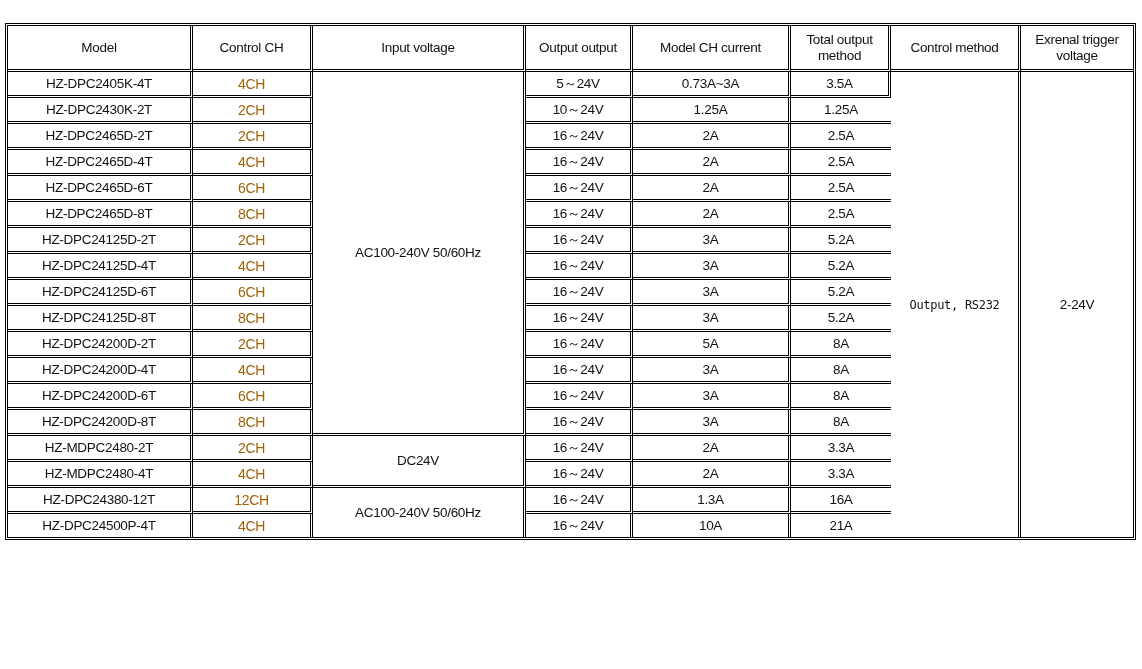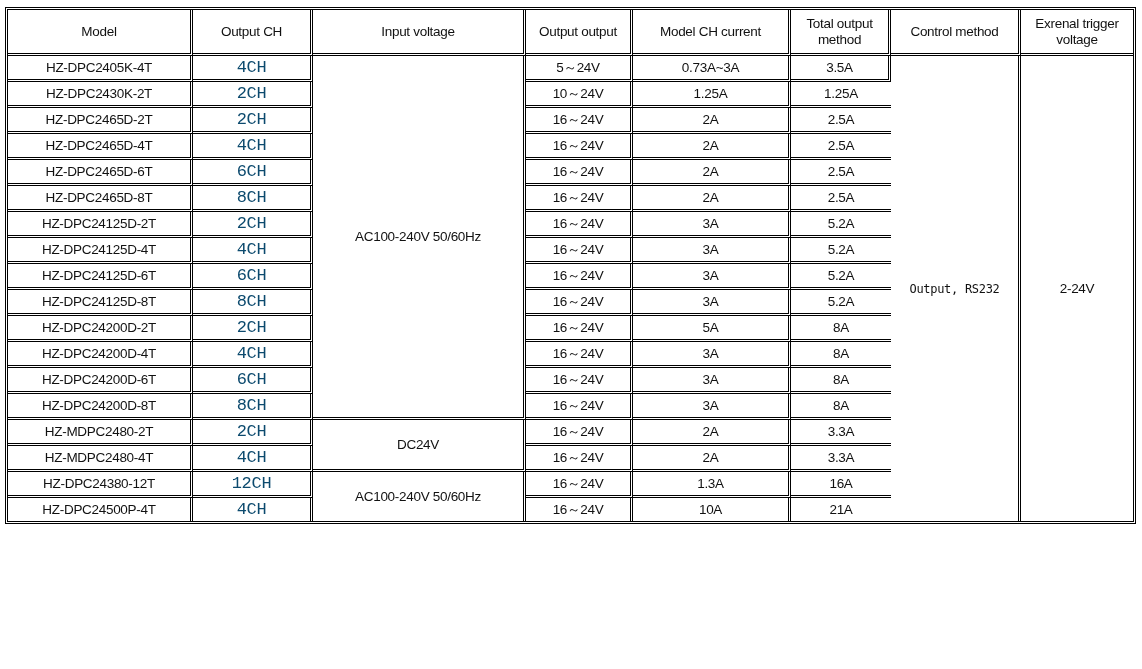--- a/index.html
+++ b/index.html
@@ -1,17 +1,17 @@
 <!DOCTYPE html>
 <html><head>
 <meta charset="utf-8">
 <style>
   html, body { margin:0; padding:0; background:#ffffff; }
   body { width:1142px; height:669px; overflow:hidden; position:relative; }
-  .wrap { position:absolute; left:5px; top:7px; }
+  .wrap { position:absolute; left:5px; top:23px; }
   table.spec {
     border-collapse: separate;
     border-spacing: 0;
     border: 3px double #000;
     font-family: "Liberation Sans", sans-serif;
     font-size: 13.5px;
     color:#111;
     table-layout: fixed;
   }
   table.spec th, table.spec td {
@@ -23,42 +23,42 @@
     font-weight: normal;
     letter-spacing: -0.3px;
     white-space: nowrap;
   }
   table.spec tr > *:last-child { border-right: none; }
   table.spec tbody tr:last-child td { border-bottom: none; text-align: center; }
   table.spec tbody td.span-bottom { border-bottom: none; }
   table.spec th { height: 43px; line-height: 16px; white-space: normal; }
   table.spec td { height: 23px; }
   td.model { text-align:left; padding-left:13px; }
-  td.ch { font-family: Liberation Mono, monospace; font-size:17px; font-weight:bold; letter-spacing:0; color:#0c4a6e; }
+  td.ch { font-family: Liberation Sans, sans-serif; font-size:14px; font-weight:bold; letter-spacing:0; color:#a16207; }
   td.ctrl { font-family: "DejaVu Sans Mono", monospace; font-size:12px; letter-spacing:0; }
 </style>
 </head>
 <body>
 
 <div class="wrap">
   <table class="spec">
     <colgroup>
       <col style="width:185px">
         <col style="width:120px">
         <col style="width:213px">
         <col style="width:107px">
       <col style="width:158px">
         <col style="width:100px">
         <col style="width:130px">
         <col style="width:112px">
     </colgroup>
     <thead>
       <tr>
         <th>Model</th>
-        <th>Output CH</th>
+        <th>Control CH</th>
         <th>Input voltage</th>
         <th>Output output</th>
         <th>Model CH current</th>
         <th>Total output method</th>
         <th>Control method</th>
         <th>Exrenal trigger voltage</th>
       </tr>
     </thead>
     <tbody id="tbody">
         <tr>

